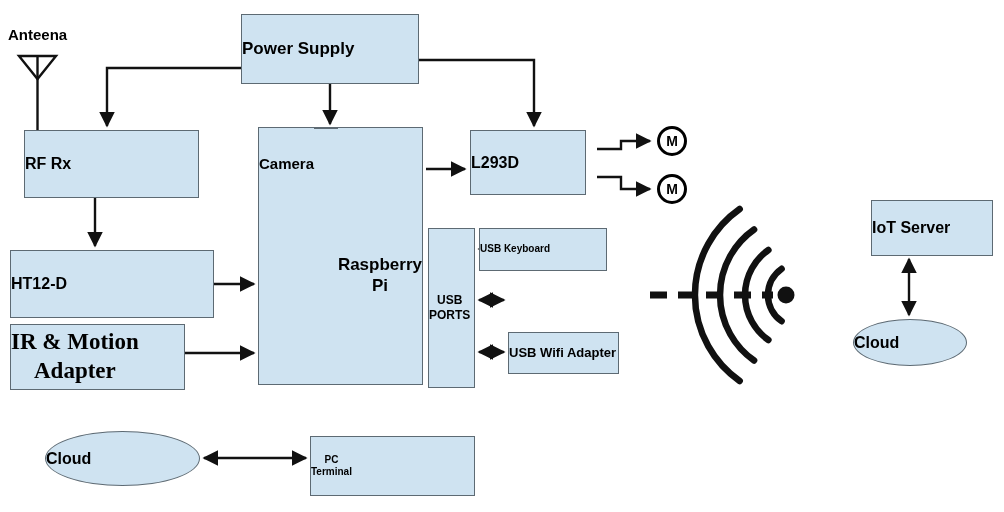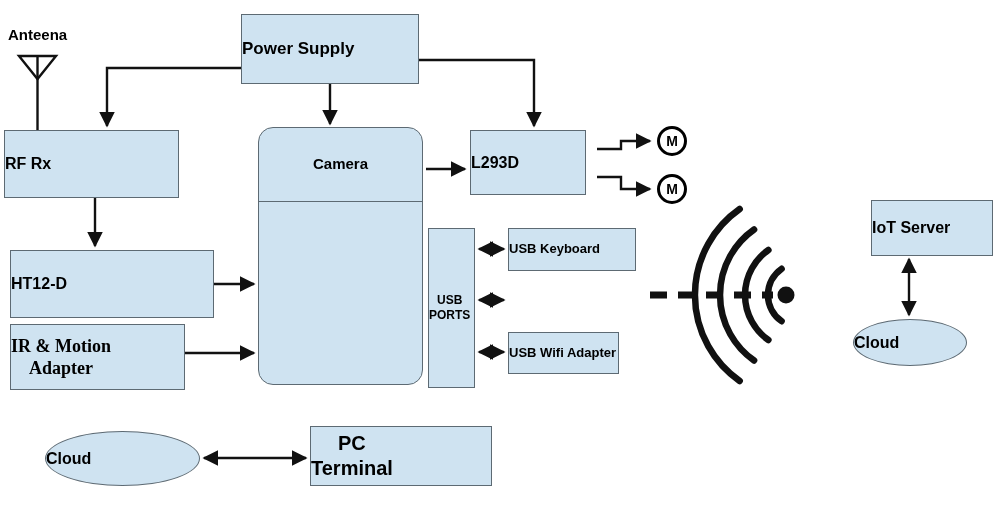--- a/index.html
+++ b/index.html
@@ -19,22 +19,22 @@
   .dash{stroke:var(--line);stroke-width:7;fill:none;stroke-dasharray:17 11;}
   .dot{fill:var(--line);}
   .ah-fill{fill:var(--line);}
   .box{
     position:absolute;box-sizing:border-box;
     background:var(--box-fill);border:1.6px solid var(--box-border);
     display:flex;align-items:center;justify-content:flex-start;text-align:center;
     font-weight:bold;font-size:16px;line-height:1.25;
   }
   .ellipse{border-radius:50%;border-width:1.4px;}
-  .serif{font-family:"Liberation Serif",serif;font-size:18px;}
-  .rpi-box{flex-direction:column;justify-content:flex-start;align-items:stretch;padding:0;border-radius:15px;}
+  .serif{font-family:"Liberation Serif",serif;font-size:23px;}
+  .rpi-box{flex-direction:row;justify-content:flex-start;align-items:stretch;padding:0;}
   .rpi-top{height:73px;display:flex;align-items:center;justify-content:center;font-size:15px;}
   .rpi-divider{height:0;border-top:1.6px solid var(--box-border);width:100%;}
   .rpi-bottom{margin-top:38px;display:flex;align-items:center;justify-content:center;font-size:17px;}
   .motor{
     position:absolute;width:30px;height:30px;border:3.5px solid #000;border-radius:50%;
     background:#fff;display:flex;align-items:center;justify-content:center;
     font-weight:bold;font-size:14px;box-sizing:border-box;
   }
   .free-label{position:absolute;font-weight:bold;font-size:15px;}
 </style>
@@ -83,29 +83,32 @@
     <path class="ln" d="M 909 259 V 315" marker-start="url(#ah)" marker-end="url(#ah)"></path>
     <path class="ln" d="M 204 458 H 306" marker-start="url(#ah)" marker-end="url(#ah)"></path>
   </svg>
 
   <div class="free-label" style="left:8px;top:26px;">Anteena</div>
 
   <div class="box" style="left:241px;top:14px;width:178px;height:70px;font-size:17px;">
     <span>Power Supply</span>
   </div>
 
-  <div class="box" style="left:4px;top:130px;width:175px;height:68px;">
+  <div class="box" style="left:24px;top:130px;width:175px;height:68px;">
     <span>RF Rx</span>
   </div>
 
   <div class="box rpi-box" style="left:258px;top:127px;width:165px;height:258px;">
     <div class="rpi-top">
       <span>Camera</span>
     </div>
     <div class="rpi-divider"></div>
+    <div class="rpi-bottom">
+      <span>Raspberry Pi</span>
+    </div>
   </div>
 
   <div class="box" style="left:470px;top:130px;width:116px;height:65px;">
     <span>L293D</span>
   </div>
 
   <div class="motor" style="left:657px;top:126px;">
     <span>M</span>
   </div>
   <div class="motor" style="left:657px;top:174px;">
@@ -123,39 +126,39 @@
     </span>
   </div>
 
   <div class="box" style="left:428px;top:228px;width:47px;height:160px;font-size:12px;">
     <span>
       <span>USB</span><br>
       <span>PORTS</span>
     </span>
   </div>
 
-  <div class="box" style="left:508px;top:228px;width:128px;height:43px;font-size:13px;">
+  <div class="box" style="left:479px;top:228px;width:128px;height:43px;font-size:10px;">
     <span>USB Keyboard</span>
   </div>
   <div class="box" style="left:508px;top:332px;width:111px;height:42px;font-size:13px;">
     <span>USB Wifi Adapter</span>
   </div>
 
   <div class="box" style="left:848px;top:200px;width:122px;height:56px;margin-left:23px;">
     <span>IoT Server</span>
   </div>
 
   <div class="box ellipse" style="left:853px;top:319px;width:114px;height:47px;">
     <span>Cloud</span>
   </div>
 
   <div class="box ellipse" style="left:45px;top:431px;width:155px;height:55px;">
     <span>Cloud</span>
   </div>
 
-  <div class="box" style="left:310px;top:426px;width:182px;height:60px;font-size:20px;">
+  <div class="box" style="left:310px;top:436px;width:165px;height:60px;font-size:10px;">
     <span>
       <span>PC</span><br>
       <span>Terminal</span>
     </span>
   </div>
 
 </div>
 
 </body></html>

